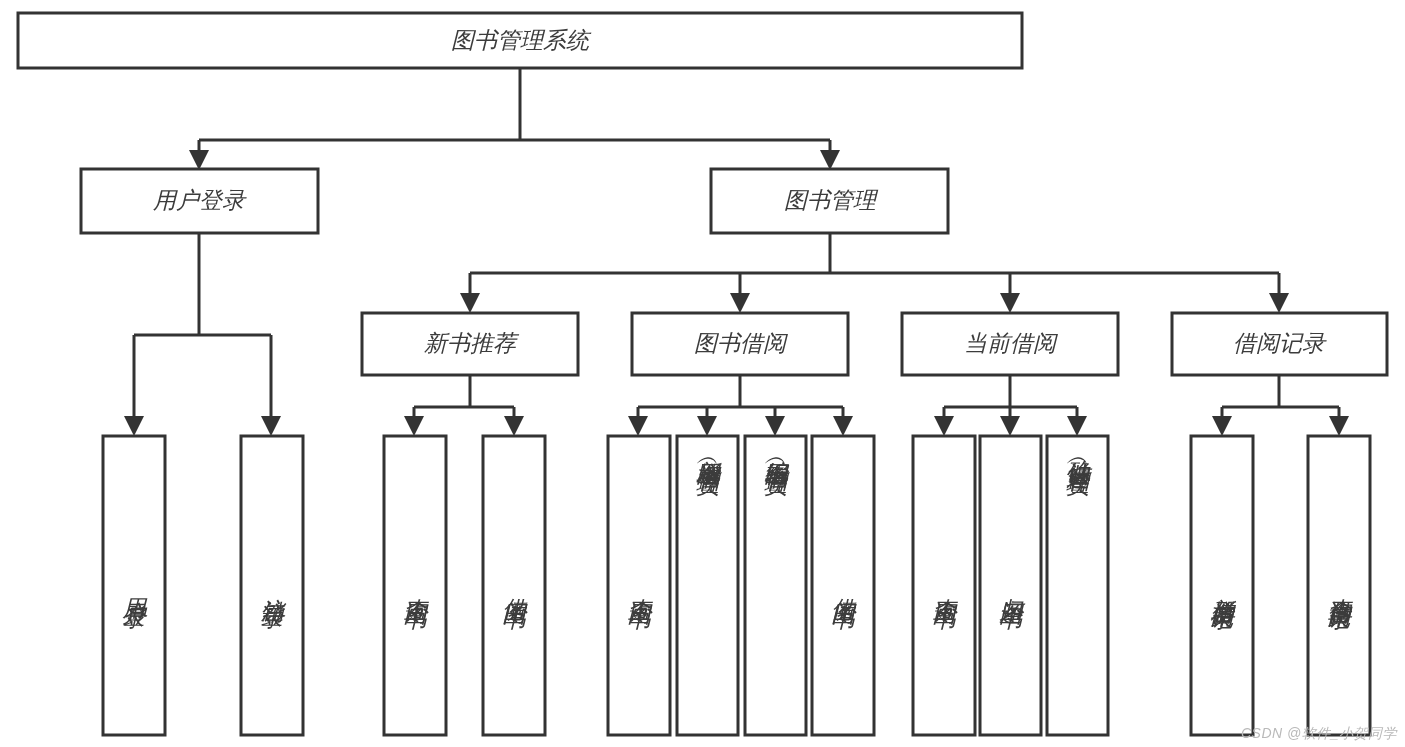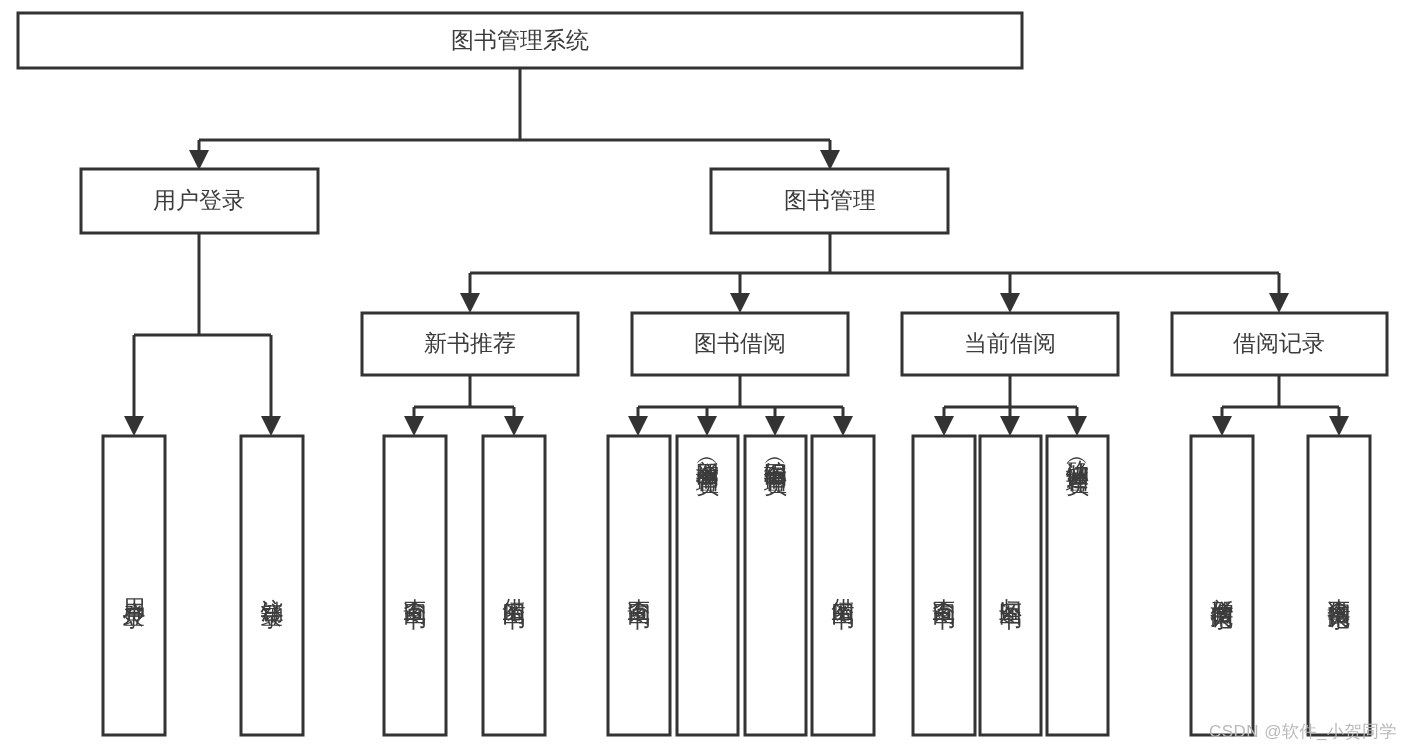--- a/index.html
+++ b/index.html
@@ -9,20 +9,21 @@
   }
   body {
     font-family: "Liberation Sans", "DejaVu Sans", sans-serif;
   }
   #diagram-root {
     position: relative;
     width: 1405px;
     height: 747px;
     background: #ffffff;
     overflow: hidden;
+    font-style: italic;
   }
   svg.flow {
     position: absolute;
     left: 0;
     top: 0;
     width: 1405px;
     height: 747px;
   }
   .node-rect {
     fill: #ffffff;
@@ -44,21 +45,21 @@
     font-family: "Liberation Sans", "DejaVu Sans", sans-serif;
     font-size: 23px;
     text-anchor: middle;
     dominant-baseline: middle;
   }
   .watermark {
     position: absolute;
     right: 8px;
     bottom: 4px;
     font-family: "Liberation Sans", "DejaVu Sans", sans-serif;
-    font-size: 17px;
+    font-size: 14px;
     color: #b9b9b9;
     letter-spacing: 0.5px;
     white-space: nowrap;
     pointer-events: none;
   }
 </style>
 </head>
 <body>
 
 <div id="diagram-root">

